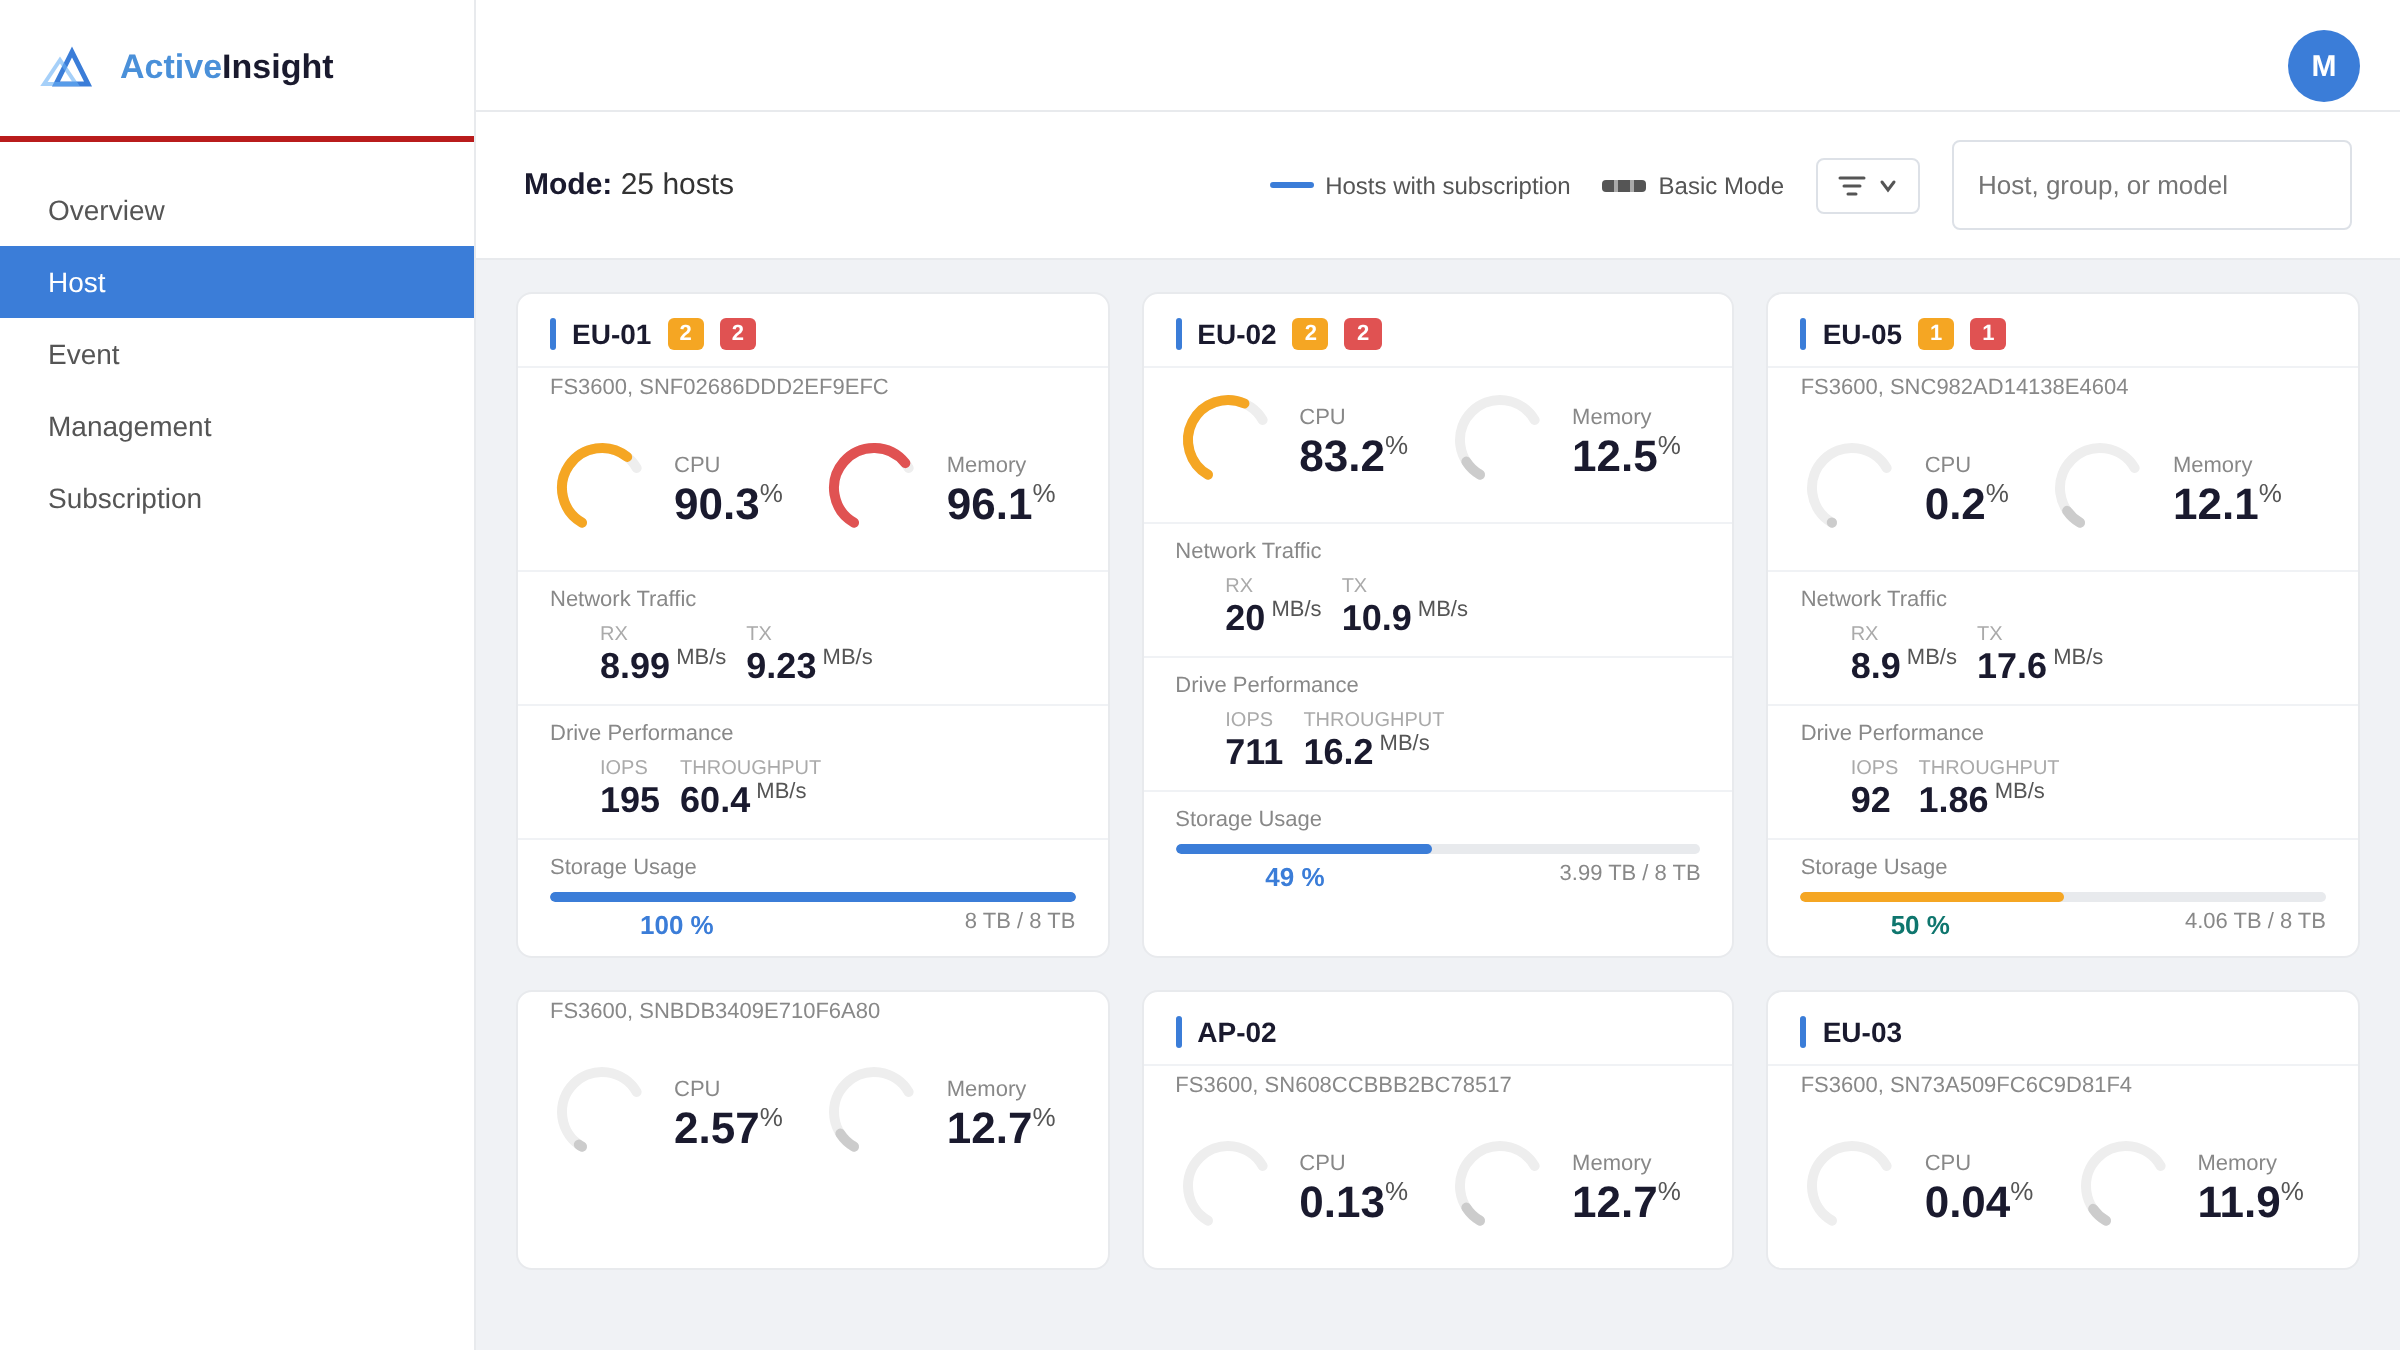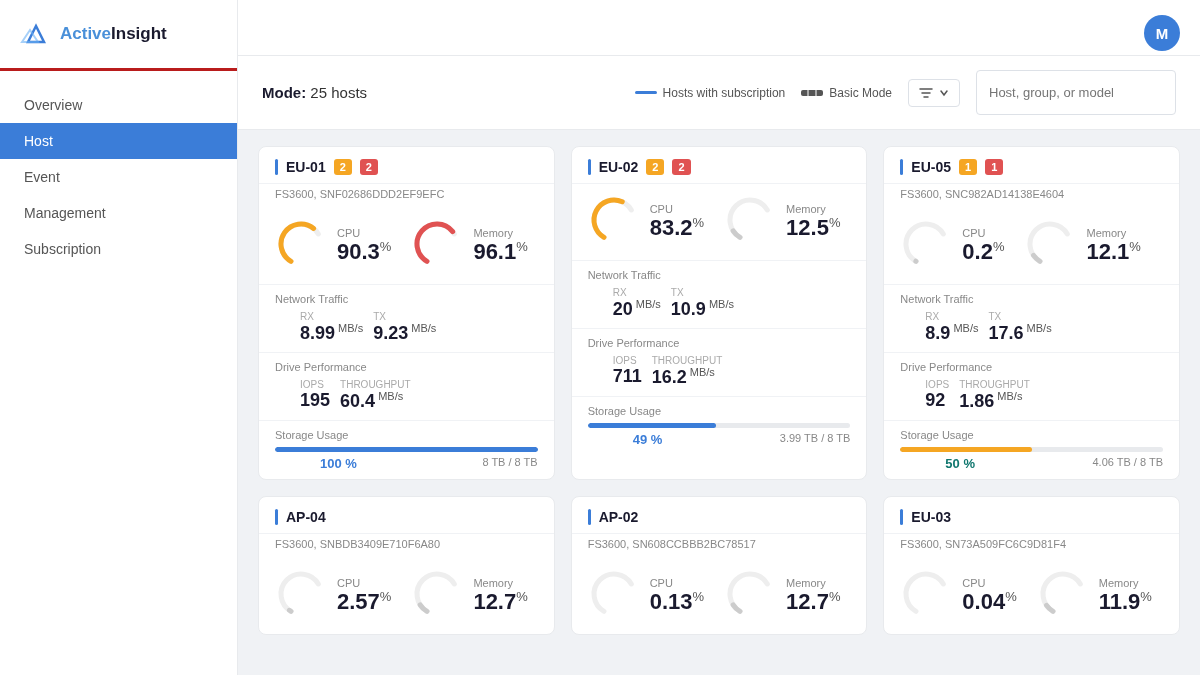--- a/index.html
+++ b/index.html
@@ -550,25 +550,20 @@
       </div>
       <div class="storage-labels">
         <span class="storage-pct orange">50 %</span>
         <span class="storage-used">4.06 TB / 8 TB</span>
       </div>
     </div>
 
     </div>
 
     <div class="card">
-      <div class="card-header">
-        <div class="card-header-bar"></div>
-        <span class="card-title">AP-04</span>
-
-      </div>
       <div class="card-subtitle">FS3600, SNBDB3409E710F6A80</div>
       <div class="card-metrics">
         <div class="metric-gauge">
           <div><svg width="52" height="52" viewBox="0 0 52 52">
     <path d="M 15.999999999999996 43.32050807568877 A 20 20 0 1 1 43.32050807568878 16.000000000000007" fill="none" stroke="#eee" stroke-width="5" stroke-linecap="round"></path>
     <path d="M 15.999999999999996 43.32050807568877 A 20 20 0 0 1 14.397310912163011 42.290414541410186" fill="none" stroke="#ccc" stroke-width="5" stroke-linecap="round"></path>
   </svg></div>
           <div class="metric-info">
             <div class="metric-label">CPU</div>
             <div class="metric-value">2.57<sup>%</sup></div>

